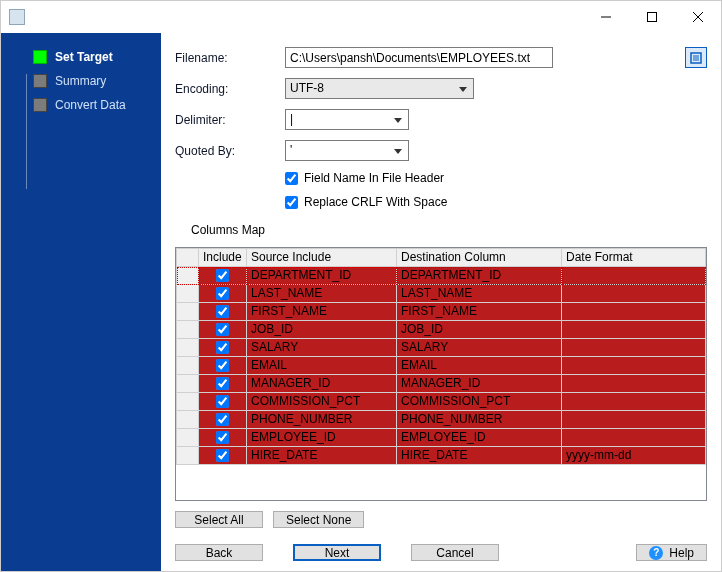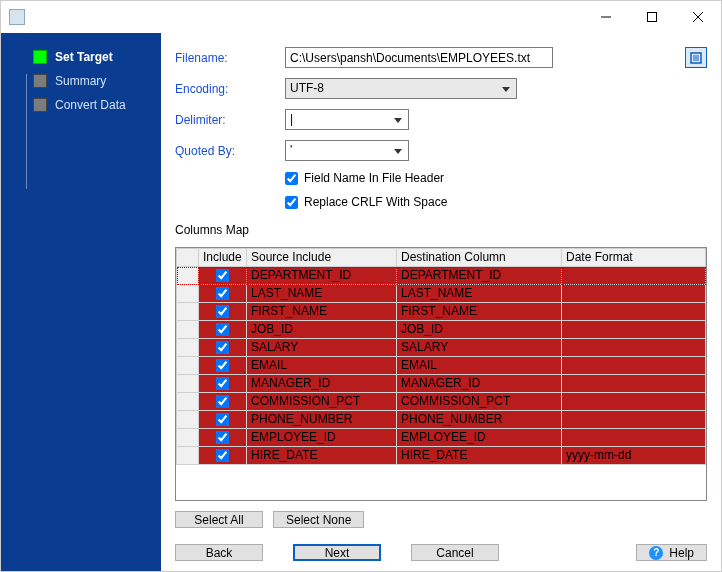--- a/index.html
+++ b/index.html
@@ -12,31 +12,31 @@
   .body-wrap { display: flex; height: calc(100% - 32px); }
   .sidebar { width: 160px; background: #0a3d91; color: #fff; padding-top: 12px; position: relative; }
   .tree-line { position: absolute; left: 25px; top: 41px; width: 1px; height: 115px; background: #6a88b9; }
   .nav-item { display: flex; align-items: center; padding: 5px 0 5px 18px; color: #cfe0f7; cursor: pointer; }
   .nav-item .node { width: 14px; height: 14px; background: #7c7c7c; border: 1px solid #444; margin-right: 8px; }
   .nav-item.active .node { background: #00ff00; border-color: #00b000; }
   .nav-item.active { font-weight: bold; color: #fff; }
   .nav-item.child { padding-left: 32px; }
   .main { flex: 1; padding: 14px 14px 10px 14px; display: flex; flex-direction: column; gap: 10px; }
   .form-grid { display: grid; grid-template-columns: 110px 1fr 36px; row-gap: 10px; align-items: center; }
-  .label { color: #1d4ed8; }
+  .label { color: #0f172a; }
   .file-input { width: 268px; height: 21px; border: 1px solid #7a7a7a; padding: 2px 4px; background: #fff; }
-  .enc-select { width: 232px; height: 21px; border: 1px solid #7a7a7a; background: #e9e9e9; padding: 2px 4px; position: relative; }
+  .enc-select { width: 189px; height: 21px; border: 1px solid #7a7a7a; background: #e9e9e9; padding: 2px 4px; position: relative; }
   .enc-select::after { content:""; position:absolute; right:6px; top:8px; border-left:4px solid transparent; border-right:4px solid transparent; border-top:5px solid #333;}
   .small-select { width: 124px; height: 21px; border: 1px solid #7a7a7a; background: #fff; padding: 2px 4px; position: relative; }
   .small-select::after { content:""; position:absolute; right:6px; top:8px; border-left:4px solid transparent; border-right:4px solid transparent; border-top:5px solid #333;}
   .browse-btn { width: 22px; height: 21px; border: 1px solid #0a5fc2; background: #dce9f8; display:flex; align-items:center; justify-content:center; cursor:pointer; justify-self:end; }
   .browse-btn svg { width:14px; height:14px; }
   .chk-row { display:flex; align-items:center; gap:6px; margin-left: 110px; }
   .chk-row input[type=checkbox] { width:13px; height:13px; }
-  .section-title { margin-top: 4px; }
+  .section-title { margin-top: 4px; margin-left: 16px; }
   .table-wrap { border:1px solid #828790; flex:1; overflow:auto; }
   table { border-collapse: collapse; width:100%; background:#b91c1c; }
   th, td { border:1px solid #d0d0d0; padding:1px 4px; text-align:left; height:17px; line-height:15px; font-size:12px; }
   th { background:#f0f0f0; font-weight:normal; }
   th.row-hdr, td.row-hdr { width:22px; background:#f0f0f0; }
   th.inc, td.inc { width:48px; }
   td.inc { text-align:center; }
   td.inc input { width:13px; height:13px; vertical-align:middle; }
   .src-col { width:150px; }
   .dst-col { width:165px; }

